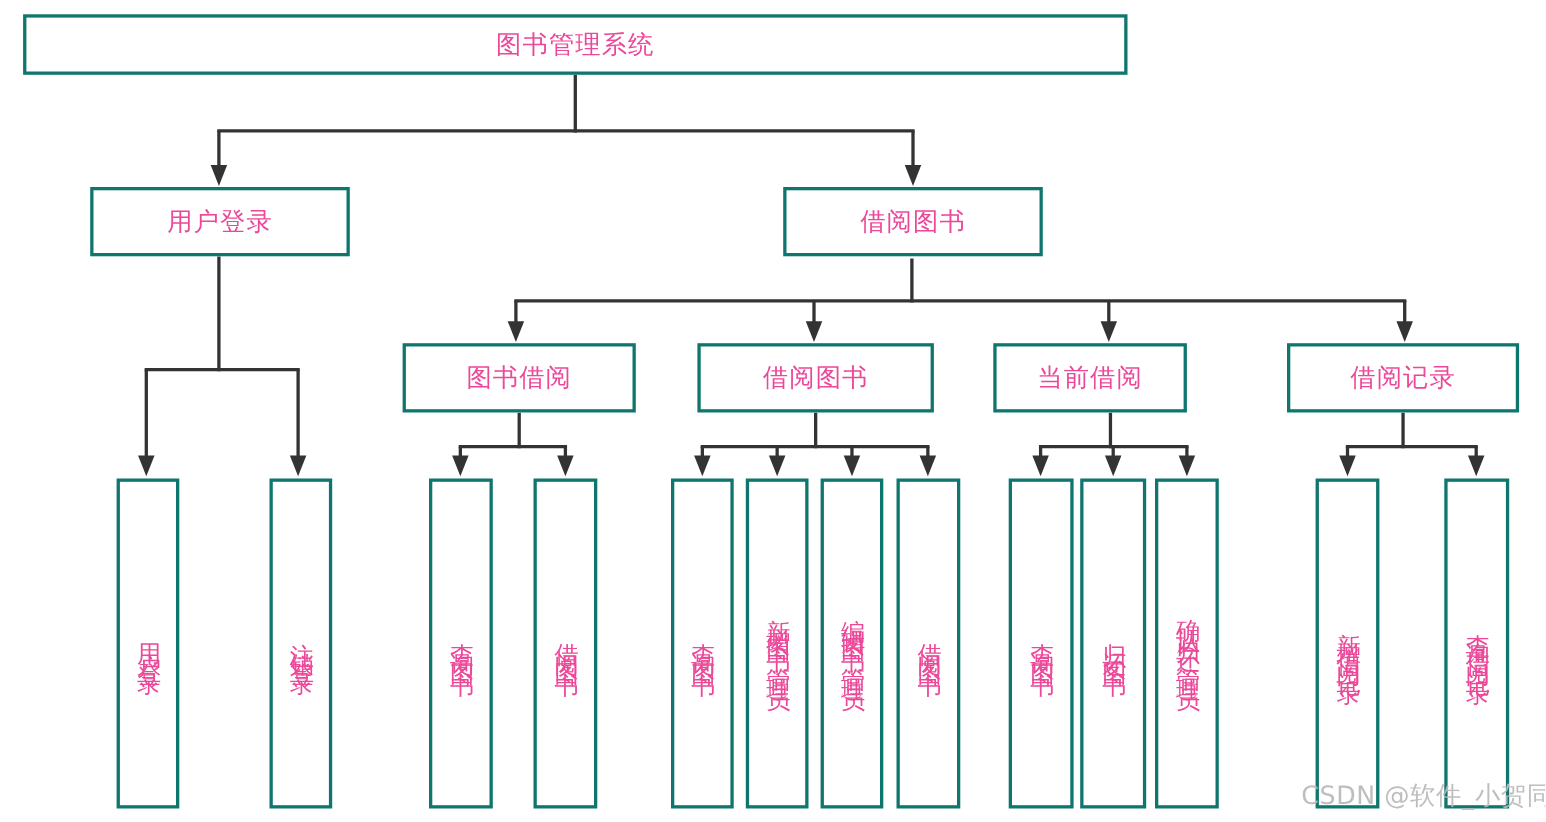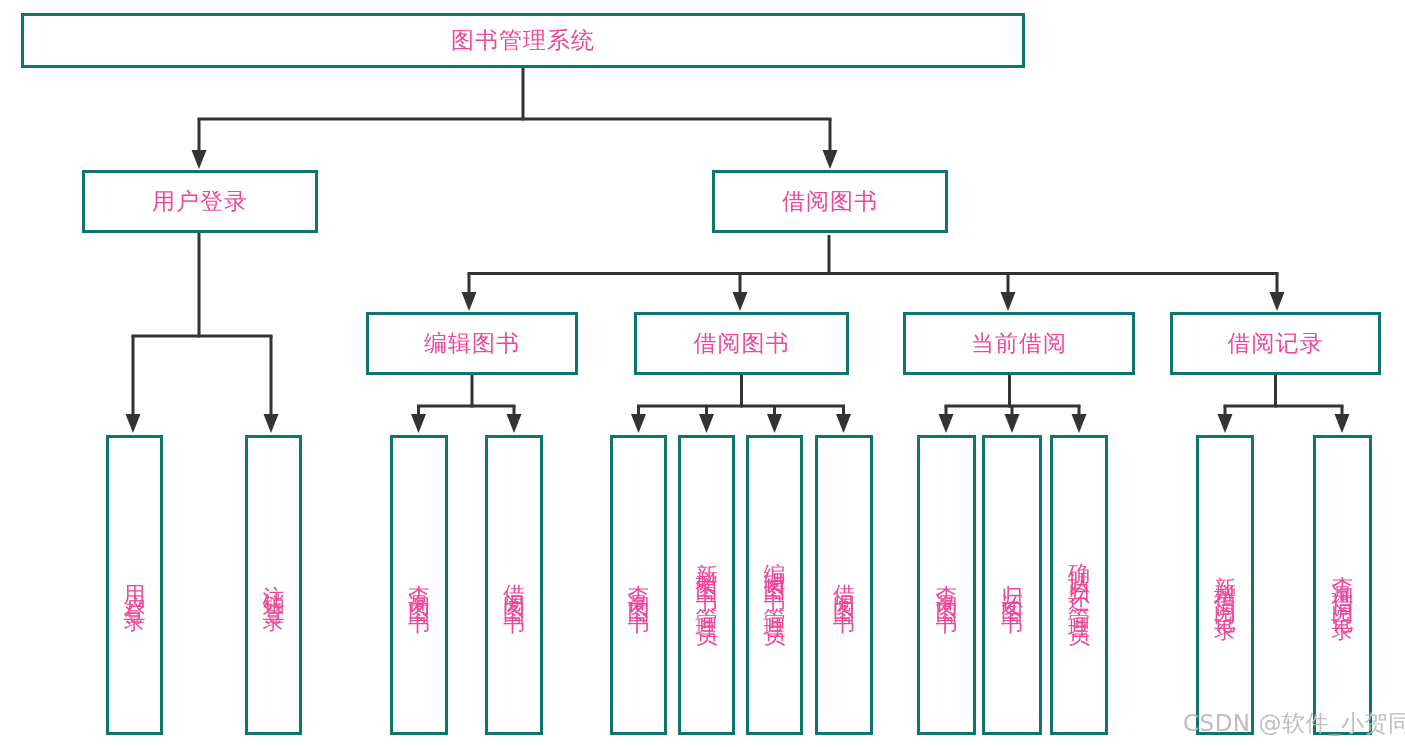--- a/index.html
+++ b/index.html
@@ -121,23 +121,23 @@
       <polygon points="1217.5,414 1232.5,414 1225,433"></polygon>
       <polygon points="1334.5,414 1349.5,414 1342,433"></polygon>
     </g>
   </svg>
 
   <div class="box hbox" style="left:21px; top:13px; width:1004px; height:55px;">图书管理系统</div>
 
   <div class="box hbox" style="left:82px; top:170px; width:236px; height:63px;">用户登录</div>
   <div class="box hbox" style="left:712px; top:170px; width:236px; height:63px;">借阅图书</div>
 
-  <div class="box hbox" style="left:366px; top:312px; width:212px; height:63px;">编辑图书</div>
+  <div class="box hbox" style="left:366px; top:312px; width:212px; height:63px;">图书借阅</div>
   <div class="box hbox" style="left:634px; top:312px; width:215px; height:63px;">借阅图书</div>
-  <div class="box hbox" style="left:903px; top:312px; width:232px; height:63px;">当前借阅</div>
+  <div class="box hbox" style="left:903px; top:312px; width:176px; height:63px;">当前借阅</div>
   <div class="box hbox" style="left:1170px; top:312px; width:211px; height:63px;">借阅记录</div>
 
   <div class="box vbox" style="left:106px; top:435px; width:57px; height:300px;">用户登录</div>
   <div class="box vbox" style="left:245px; top:435px; width:57px; height:300px;">注销登录</div>
 
   <div class="box vbox" style="left:390px; top:435px; width:58px; height:300px;">查询图书</div>
   <div class="box vbox" style="left:485px; top:435px; width:58px; height:300px;">借阅图书</div>
 
   <div class="box vbox" style="left:610px; top:435px; width:57px; height:300px;">查询图书</div>
   <div class="box vbox" style="left:678px; top:435px; width:57px; height:300px;">新增图书（管理员）</div>

